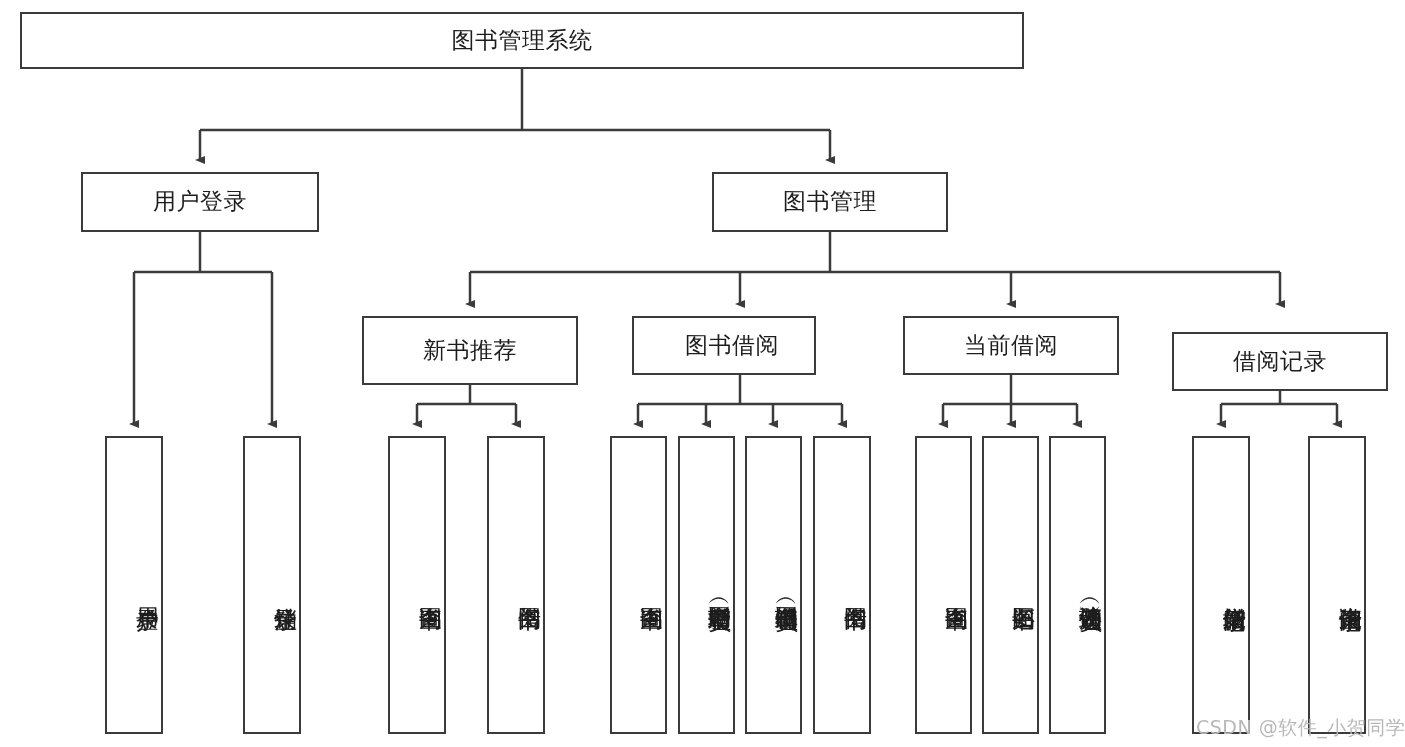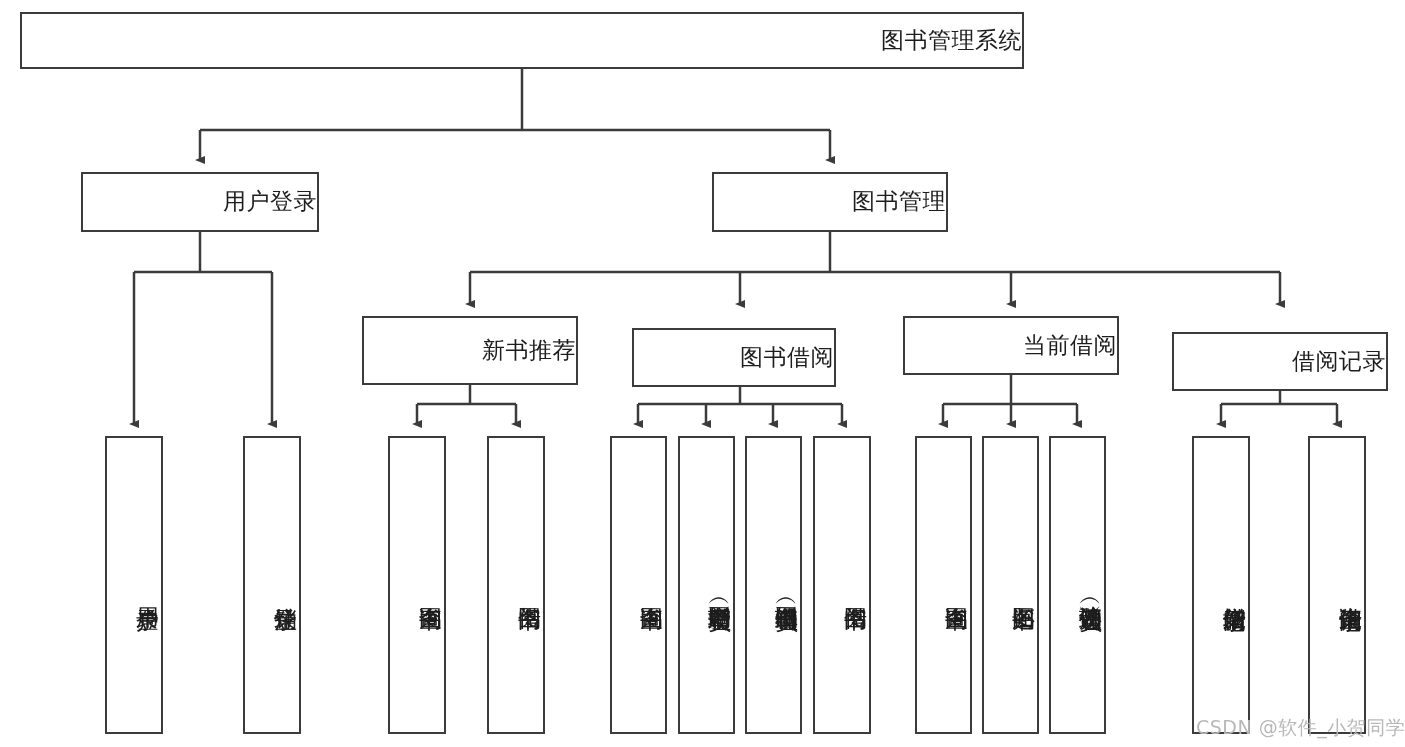--- a/index.html
+++ b/index.html
@@ -22,21 +22,21 @@
     width: 1405px;
     height: 747px;
   }
   .node {
     position: absolute;
     box-sizing: border-box;
     border: 2px solid #3b3b3b;
     background: #ffffff;
     display: flex;
     align-items: center;
-    justify-content: flex-end;
+    justify-content: center;
     color: #1d1d1d;
   }
   .node-h {
     font-size: 23px;
     letter-spacing: 0.5px;
     line-height: 1.1;
     white-space: nowrap;
   }
   .node-v {
     font-size: 23px;
@@ -122,21 +122,21 @@
       </div>
       <div class="node node-h" style="left: 81px; top: 172px; width: 238px; height: 60px;">
         <span>用户登录</span>
       </div>
       <div class="node node-h" style="left: 712px; top: 172px; width: 236px; height: 60px; font-family: Liberation Serif, serif;">
         <span>图书管理</span>
       </div>
       <div class="node node-h" style="left: 362px; top: 316px; width: 216px; height: 69px;">
         <span>新书推荐</span>
       </div>
-      <div class="node node-h" style="left: 632px; top: 328px; width: 204px; height: 59px; padding-left: 16px;">
+      <div class="node node-h" style="left: 632px; top: 316px; width: 184px; height: 59px; padding-left: 16px;">
         <span>图书借阅</span>
       </div>
       <div class="node node-h" style="left: 903px; top: 316px; width: 216px; height: 59px;">
         <span>当前借阅</span>
       </div>
       <div class="node node-h" style="left: 1172px; top: 332px; width: 216px; height: 59px;">
         <span>借阅记录</span>
       </div>
       <div class="node node-v" style="left: 105px; top: 436px; width: 58px; height: 298px;">
         <span>用户登录</span>

